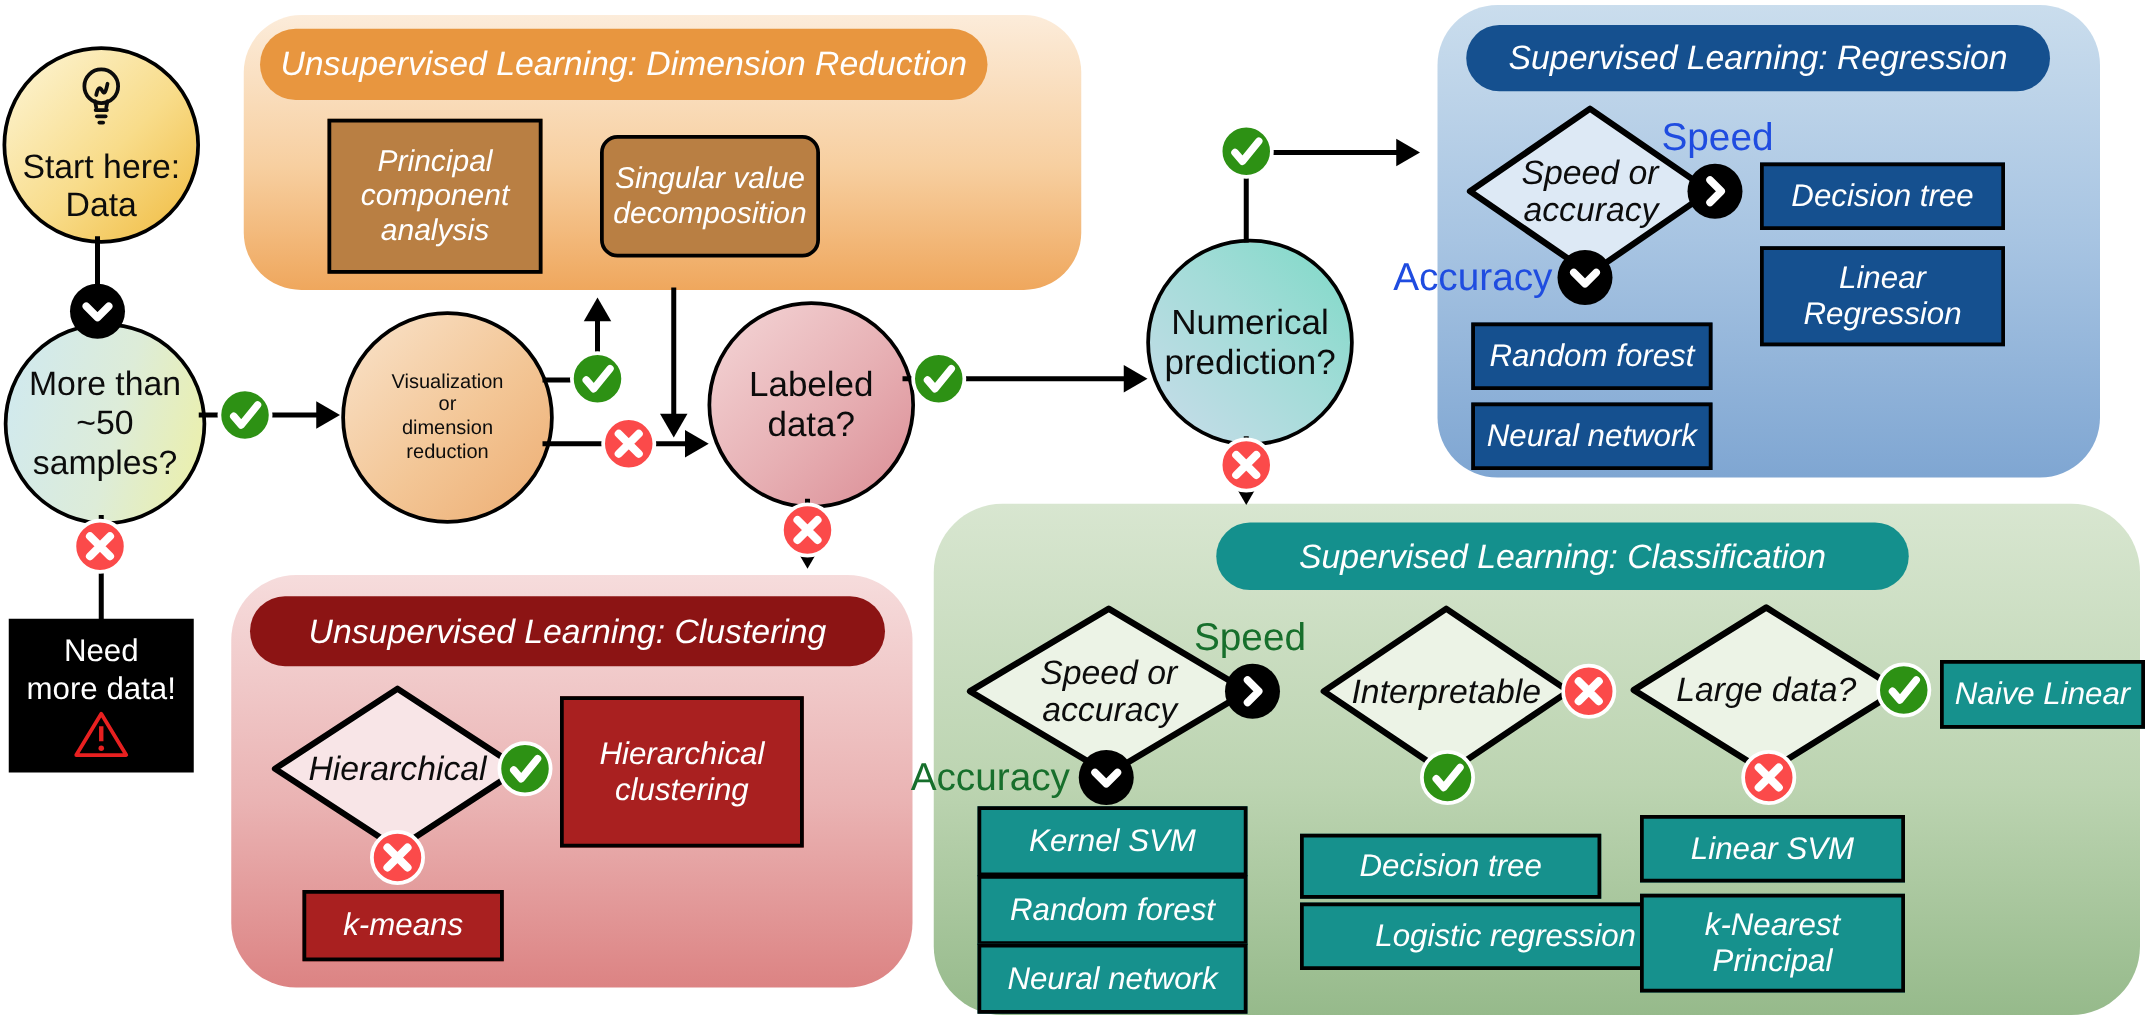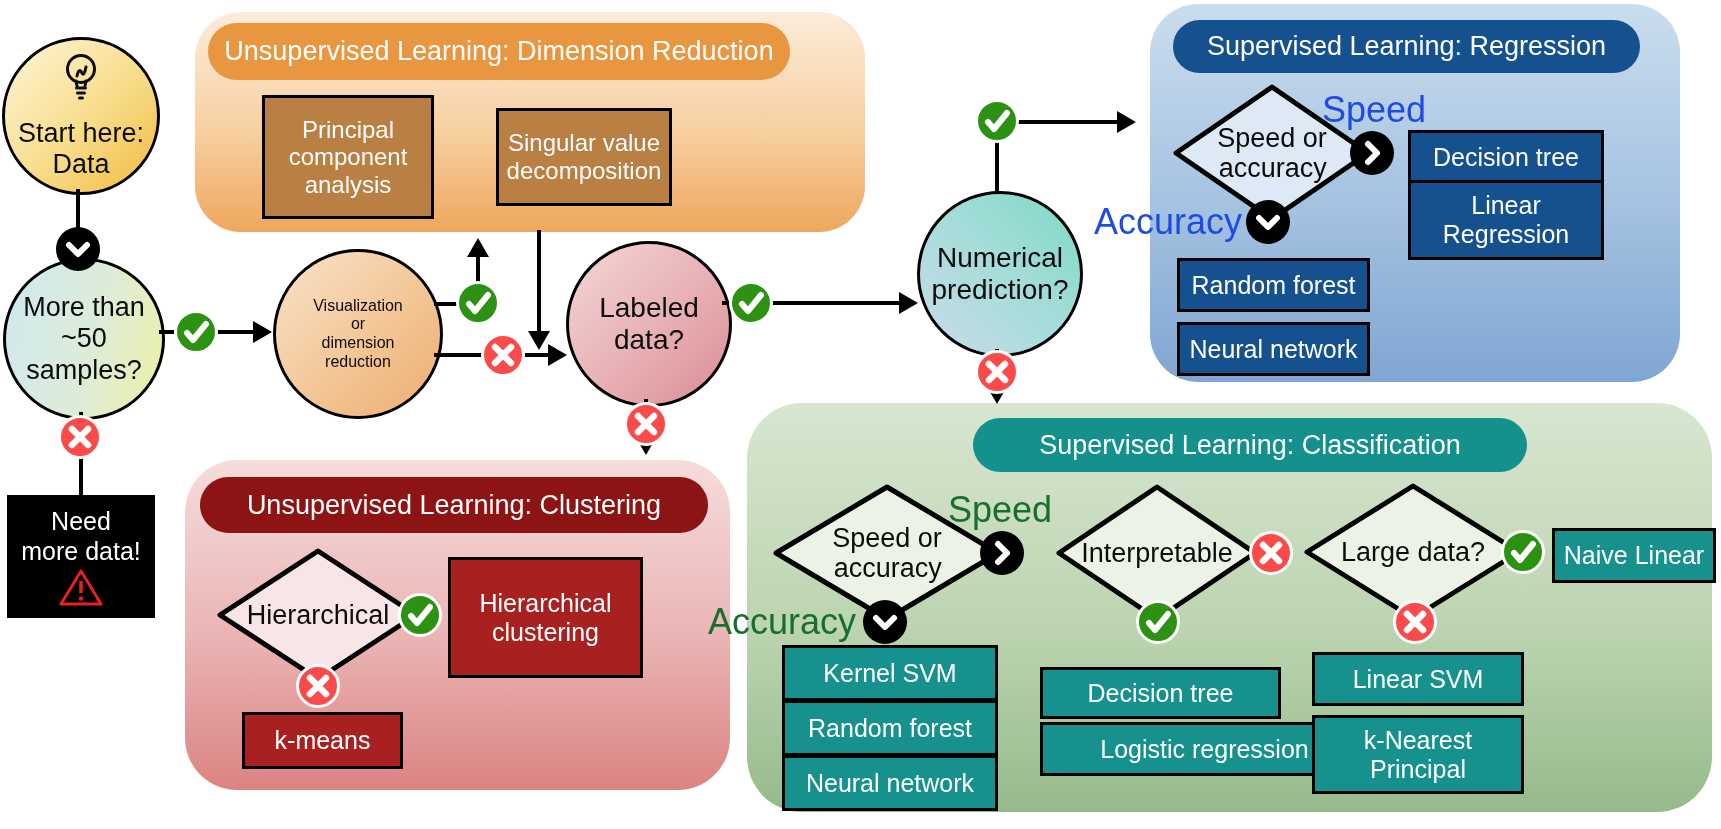--- a/index.html
+++ b/index.html
@@ -2,21 +2,21 @@
 <html><head>
 <meta charset="utf-8">
 <style>
   html,body{margin:0;padding:0;background:#fff;}
   #canvas{
     position:relative;width:1721px;height:829px;background:#fff;overflow:hidden;
     font-family:"Liberation Sans", sans-serif;color:#0c0c0c;
   }
   .pre{white-space:pre-line;}
   
-  .panel{position:absolute;border-radius:46px;}
+  .panel{position:absolute;border-radius:46px;font-style:italic;}
   .panel.dr{left:195px;top:12px;width:670px;height:220px;
     background:linear-gradient(180deg,#fcecda 0%,#f7cfa0 55%,#efa75d 100%);}
   .panel.clu{left:185px;top:460px;width:545px;height:330px;border-radius:52px;
     background:linear-gradient(180deg,#f6dcdc 0%,#eab3b3 55%,#dc8383 100%);}
   .panel.reg{left:1150px;top:4px;width:530px;height:378px;border-radius:48px;
     background:linear-gradient(180deg,#cadded 0%,#a7c4e2 50%,#7fa6d2 100%);}
   .panel.cls{left:747px;top:403px;width:965px;height:409px;border-radius:55px;
     background:linear-gradient(180deg,#d8e6d0 0%,#bcd4b1 55%,#96ba8b 100%);}
   .pill{position:absolute;border-radius:29px;display:flex;align-items:center;justify-content:center;
     color:#fff;font-size:27px;font-weight:400;}
@@ -29,21 +29,21 @@
     text-align:center;color:#fff;font-size:25px;line-height:1.15;}
   .bx.drbx{background:#b97f43;font-size:24px;}
   .bx.clubx{background:#a92020;}
   .bx.regbx{background:#15508f;}
   .bx.clsbx{background:#16918d;}
   
   .diamond{position:absolute;}
   .diamond svg{display:block;}
   .dlabel{position:absolute;left:0;top:0;width:100%;height:100%;display:flex;align-items:center;
     justify-content:center;text-align:right;font-size:27px;line-height:1.12;color:#0c0c0c;}
-  .branch{position:absolute;font-size:36px;z-index:45;text-align:center;}
+  .branch{position:absolute;font-size:31px;z-index:45;text-align:center;}
   .branch.blue{color:#1f4ce0;}
   .branch.green{color:#176f2c;}
   .branch.center{transform:translate(-50%,-50%);}
   .branch.rightedge{transform:translate(-100%,-50%);}
   
   .node{position:absolute;border-radius:50%;border:3.5px solid #000;display:flex;flex-direction:column;
     align-items:center;justify-content:center;text-align:center;line-height:1.16;z-index:20;}
   .node.start{left:2px;top:37px;width:152px;height:152px;font-size:27px;
     background:linear-gradient(135deg,#fdf6d8 0%,#f8dc8a 55%,#f0ba3e 100%);gap:16px;}
   .node.samples{left:3px;top:258px;width:156px;height:156px;font-size:27px;
@@ -77,21 +77,21 @@
 
 <div id="canvas">
 
   <section class="panel dr">
     <div class="pill dr-pill">
       <span class="pre">Unsupervised Learning: Dimension Reduction</span>
     </div>
     <div class="bx drbx pre" style="left:67px;top:83px;width:166px;height:118px;">Principal
 component
 analysis</div>
-    <div class="bx drbx pre" style="left:301px;top:96px;width:170px;height:92px;">Singular value
+    <div class="bx drbx pre" style="left:285px;top:96px;width:170px;height:92px;border-radius:14px;">Singular value
 decomposition</div>
   </section>
 
   <section class="panel clu">
     <div class="pill clu-pill">
       <span class="pre">Unsupervised Learning: Clustering</span>
     </div>
     <div class="diamond" style="left:31px;top:87px;width:204px;height:136px;">
       <svg width="204" height="136">
         <polygon points="102,4 200,68 102,132 4,68" fill="#f8e5e7" stroke="#000" stroke-width="5" stroke-linejoin="round"></polygon>
@@ -108,21 +108,21 @@
       <span class="pre">Supervised Learning: Regression</span>
     </div>
     <div class="diamond" style="left:22px;top:79px;width:200px;height:140px;">
       <svg width="200" height="140">
         <polygon points="100,4 196,70 100,136 4,70" fill="#dde9f5" stroke="#000" stroke-width="5" stroke-linejoin="round"></polygon>
       </svg>
       <div class="dlabel pre">Speed or
 accuracy</div>
     </div>
     <div class="bx regbx pre" style="left:258px;top:126px;width:190px;height:48px;">Decision tree</div>
-    <div class="bx regbx pre" style="left:258px;top:176px;width:190px;height:74px;">Linear
+    <div class="bx regbx pre" style="left:258px;top:193px;width:190px;height:74px;">Linear
 Regression</div>
     <div class="bx regbx pre" style="left:27px;top:254px;width:187px;height:48px;">Random forest</div>
     <div class="bx regbx pre" style="left:27px;top:318px;width:187px;height:48px;">Neural network</div>
   </section>
 
   <div class="branch blue center" style="left:1374px;top:110px;">Speed</div>
   <div class="branch blue rightedge" style="left:1242px;top:222px;">Accuracy</div>
 
   <section class="panel cls">
     <div class="pill cls-pill">

